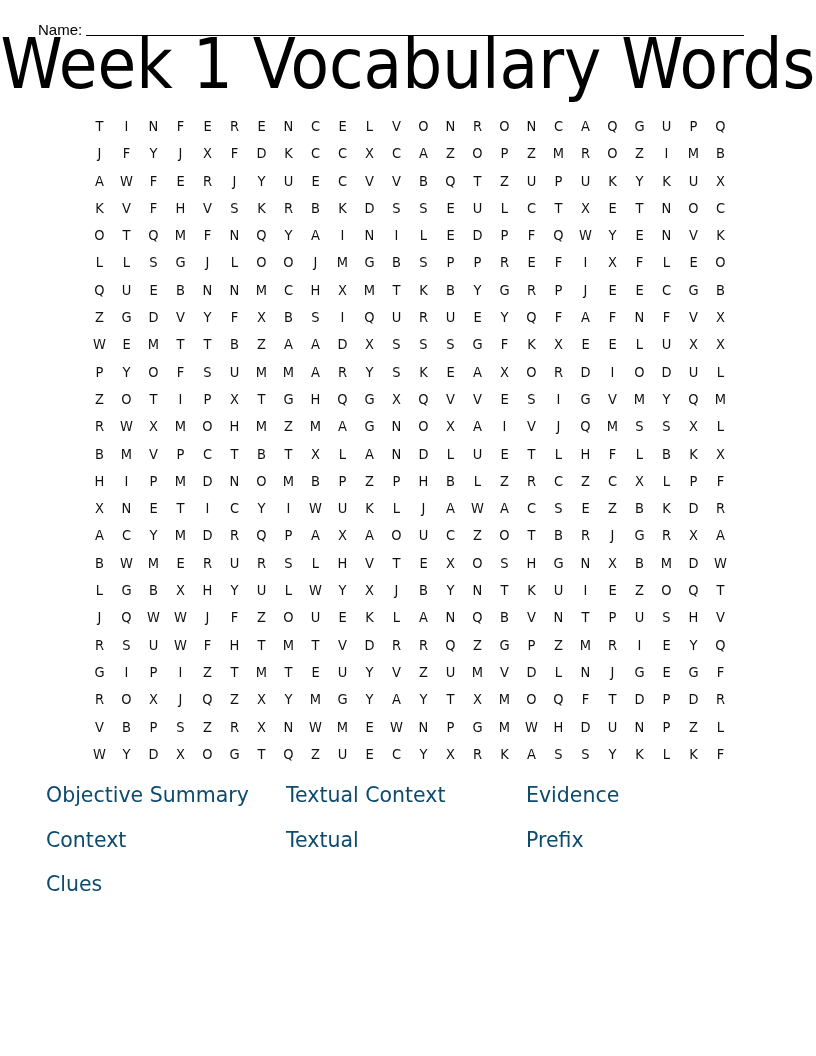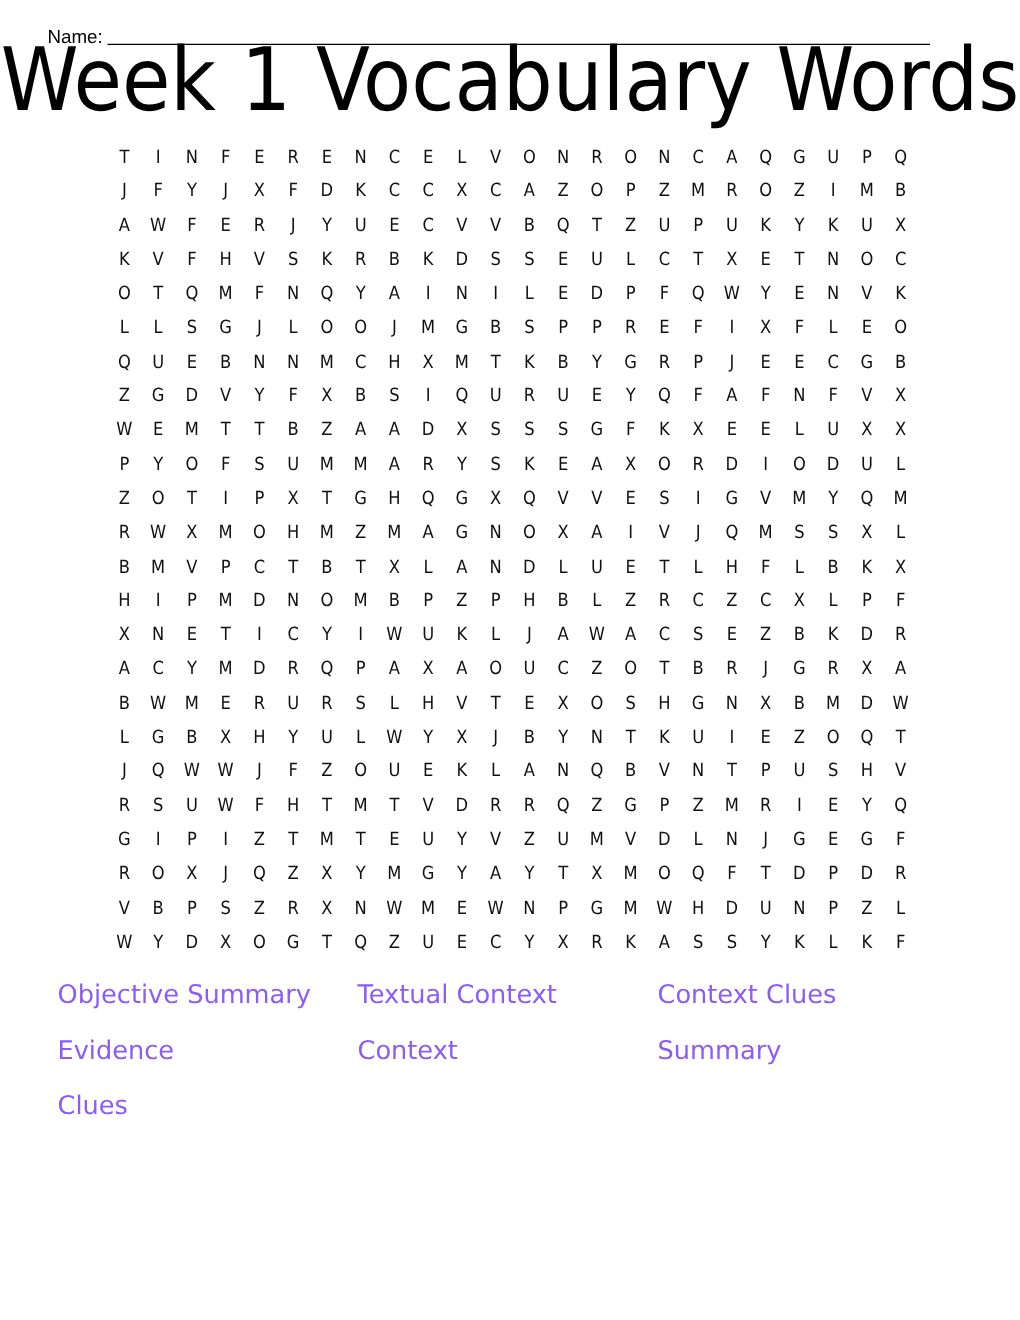--- a/index.html
+++ b/index.html
@@ -81,21 +81,21 @@
     top: 780px;
     width: 724px;
     display: grid;
     grid-template-columns: 240px 240px 244px;
     grid-auto-rows: 44.5px;
   }
   .word-item {
     font-family: "DejaVu Sans", "Liberation Sans", sans-serif;
     font-size: 20.5px;
     line-height: 30px;
-    color: #8b5cf6;
+    color: #0c4a6e;
     white-space: nowrap;
   }
   .word-item.empty {
     visibility: hidden;
   }
 </style>
 </head>
 <body>
 
 <div class="name-row">
@@ -680,20 +680,20 @@
     <div class="grid-cell">Y</div>
     <div class="grid-cell">K</div>
     <div class="grid-cell">L</div>
     <div class="grid-cell">K</div>
     <div class="grid-cell">F</div>
   </div>
 
 <div class="word-list" id="word-list">
     <div class="word-item">Objective Summary</div>
     <div class="word-item">Textual Context</div>
-    <div class="word-item">Context Clues</div>
     <div class="word-item">Evidence</div>
     <div class="word-item">Context</div>
-    <div class="word-item">Summary</div>
+    <div class="word-item">Textual</div>
+    <div class="word-item">Prefix</div>
     <div class="word-item">Clues</div>
     <div class="word-item empty"></div>
     <div class="word-item empty"></div>
   </div>
 
 </body></html>

